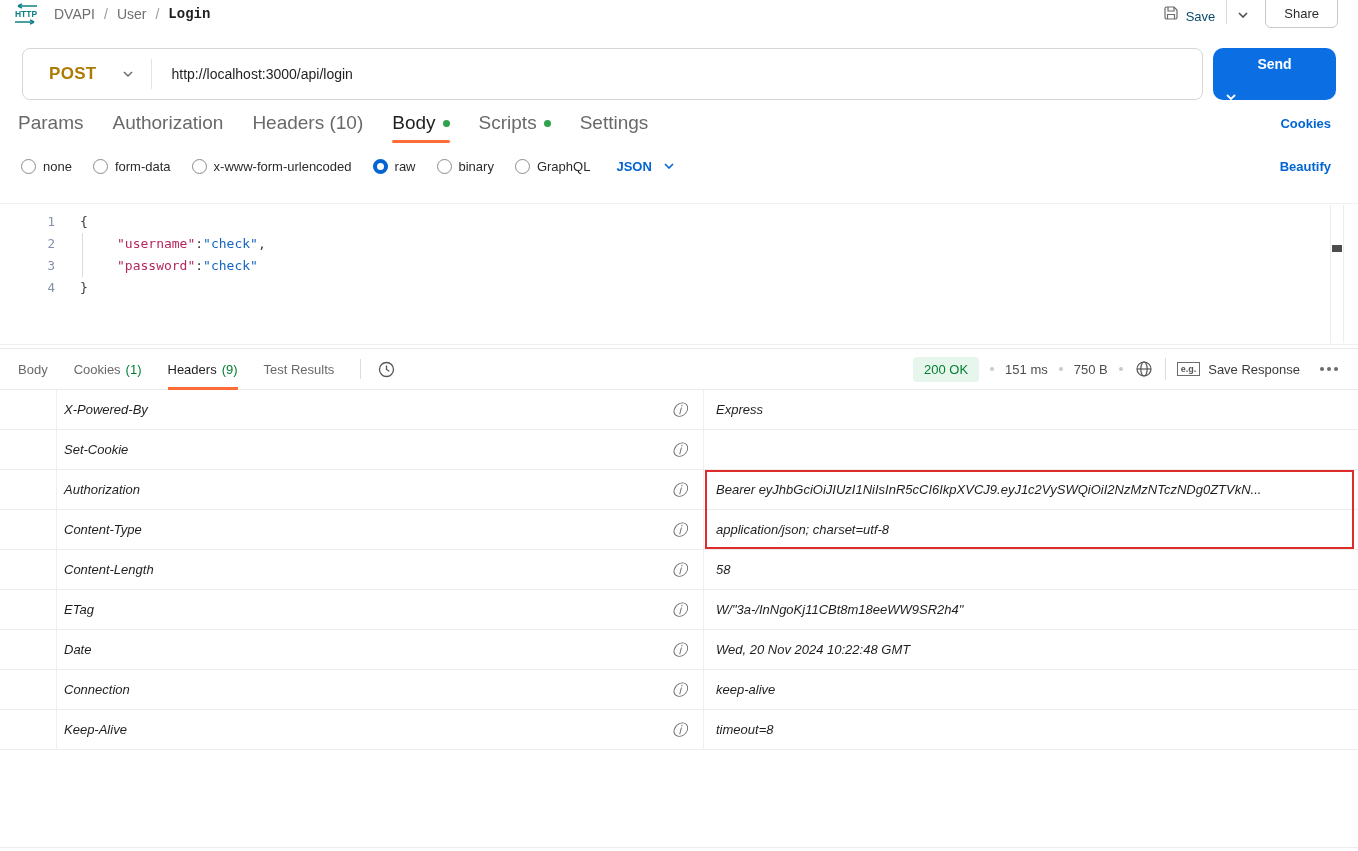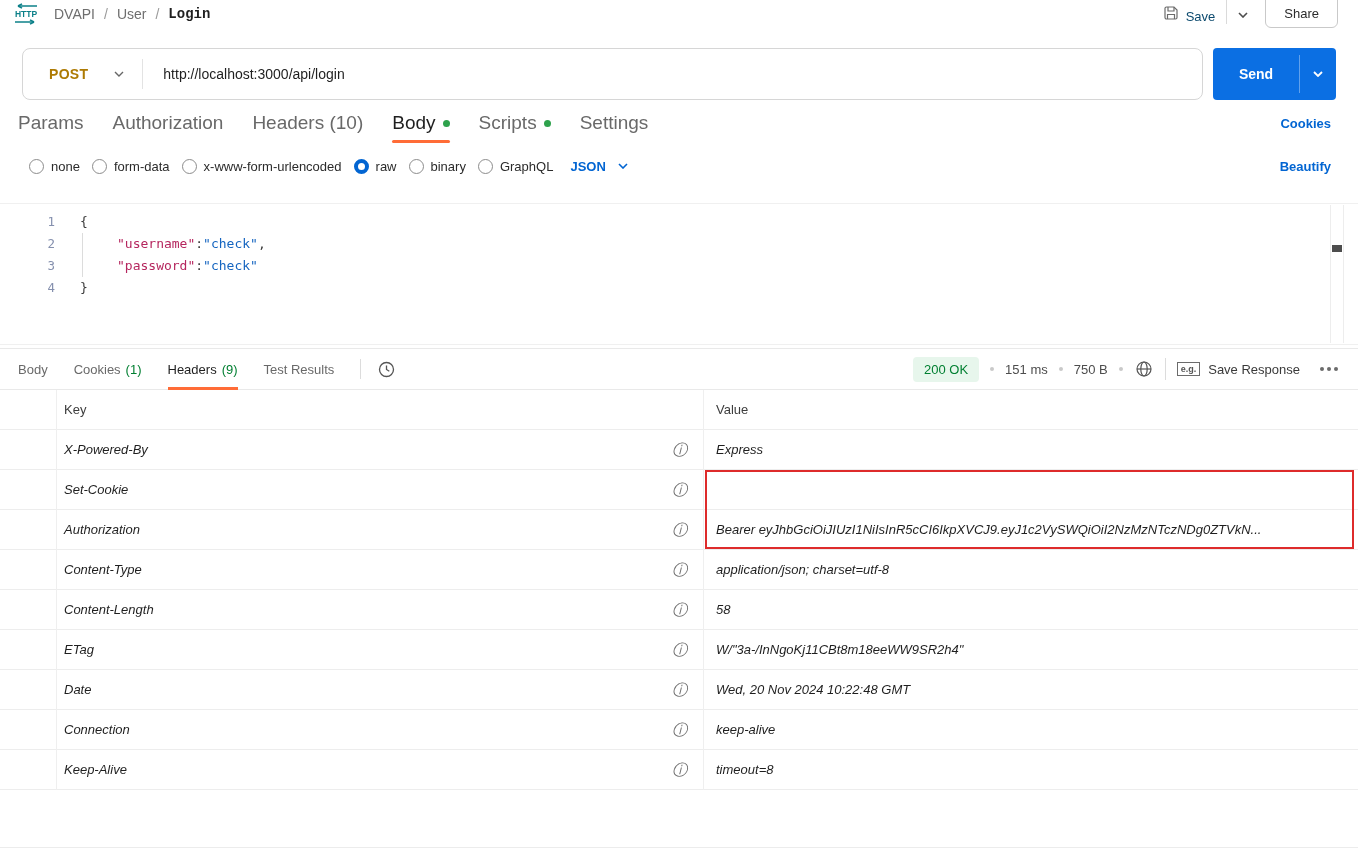--- a/index.html
+++ b/index.html
@@ -19,40 +19,40 @@
   .save-group { display: flex; align-items: flex-end; gap: 7px; color: #0c4a6e; font-size: 13px; margin-top: 9px; }
   .tb-divider { width: 1px; height: 26px; background: #dadada; margin-top: 2px; }
   .tb-caret { color: #4d4d4d; margin-top: 10px; display: flex; }
   .share-btn { height: 36px; padding: 6px 18px 0; border: 1px solid #c9c9c9; border-radius: 6px; background: #fff;
                display: flex; align-items: center; font-size: 13px; color: #2b2b2b; margin-left: 6px; }
 
   
   .url-row { margin: 20px 22px 0; height: 52px; display: flex; gap: 10px; }
   .url-box { flex: 1; border: 1px solid #d6d6d6; border-radius: 8px; background: #fff; display: flex; align-items: center; }
   .method { display: flex; align-items: center; gap: 26px; padding: 0 18px 0 26px;
-            font-size: 14px; font-weight: 700; letter-spacing: .3px; color: #ad7a03; }
+            font-size: 17px; font-weight: 700; letter-spacing: .3px; color: #ad7a03; }
   .method .caret { color: #666; display: flex; }
   .url-div { width: 1px; height: 30px; background: #e3e3e3; }
   .url-text { margin-left: 20px; font-size: 14px; color: #1f1f1f; }
-  .send-btn { width: 123px; border-radius: 4px; background: #0b6fe3; color: #fff; display: flex; overflow: hidden; cursor: pointer; }
+  .send-btn { width: 123px; border-radius: 10px; background: #0b6fe3; color: #fff; display: flex; overflow: hidden; cursor: pointer; flex-direction: column; }
   .send-main { flex: 1; display: flex; align-items: center; justify-content: center; font-size: 14px; font-weight: 700; }
   .send-sep { width: 1px; background: rgba(255,255,255,.35); margin: 7px 0; }
   .send-caret { width: 36px; display: flex; align-items: center; justify-content: center; }
 
   
   .tabs-row { height: 46px; padding: 0 27px 0 18px; display: flex; align-items: center; }
   .tab { position: relative; height: 46px; display: flex; align-items: center; gap: 7px; margin-right: 29px;
          font-size: 19px; color: #696969; cursor: pointer; }
   .tab.active { color: #1f1f1f; }
   .tab.active::after { content: ""; position: absolute; left: 0; right: 0; bottom: 3px; height: 3px; background: #ff6c37; border-radius: 2px; }
   .gdot { width: 7px; height: 7px; border-radius: 50%; background: #2ea24c; }
   .cookies-link { margin-left: auto; color: #0265d2; font-weight: 700; font-size: 13px; cursor: pointer; }
 
   
-  .modes-row { height: 40px; padding-left: 29px; display: flex; align-items: center; gap: 12px; color: #2b2b2b; text-align: right; }
+  .modes-row { height: 40px; padding-left: 21px; display: flex; align-items: center; gap: 21px; color: #2b2b2b; text-align: right; }
   .mode { display: flex; align-items: center; gap: 7px; cursor: pointer; }
   .radio { width: 15px; height: 15px; border: 1px solid #8c8c8c; border-radius: 50%; background: #fff; }
   .radio.selected { border: 4.5px solid #0265d2; }
   .lang-select { display: flex; align-items: center; gap: 12px; color: #0265d2; font-weight: 700; margin-left: 5px; cursor: pointer; }
   .beautify { margin-left: auto; margin-right: 27px; color: #0265d2; font-weight: 700; cursor: pointer; }
 
   
   .editor { position: relative; margin-top: 17px; height: 142px; padding-top: 6px;
             border-top: 1px solid #f0f0f0; border-bottom: 1px solid #f0f0f0;
             font-family: "DejaVu Sans Mono", monospace; font-size: 13px; }
@@ -297,28 +297,20 @@
     </div>
     <div class="more">
         <i></i>
         <i></i>
         <i></i>
       </div>
   </div>
 </div>
 
 <div class="table">
-  <div class="thead">
-    <div class="cell key">
-        <span>Key</span>
-      </div>
-    <div class="cell val">
-        <span>Value</span>
-      </div>
-  </div>
 
   <div class="trow">
     <div class="cell key">
       <span>X-Powered-By</span>
       <span class="info">ⓘ</span>
     </div>
     <div class="cell val">
         <span>Express</span>
       </div>
   </div>

